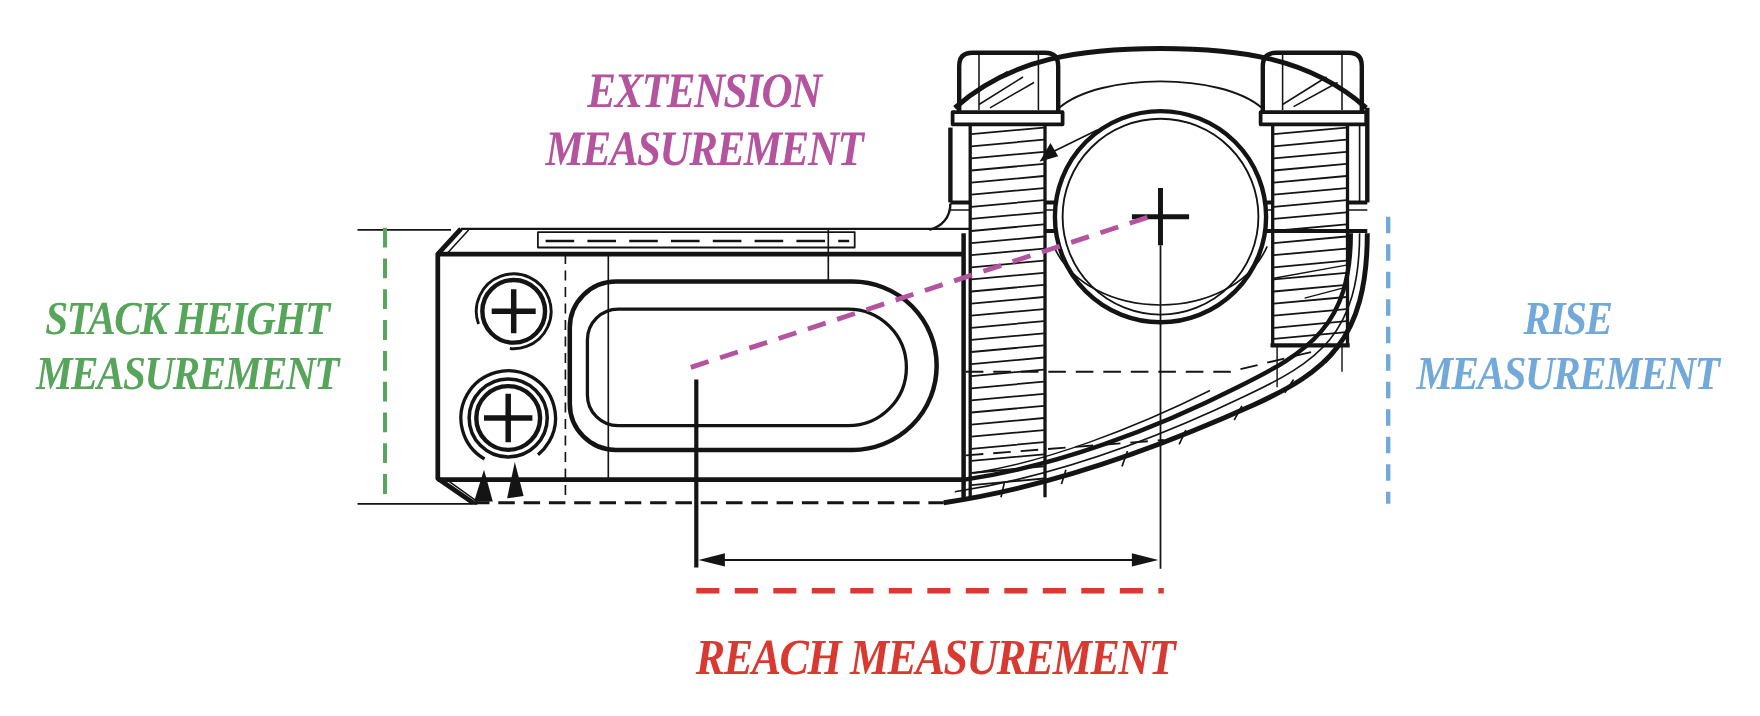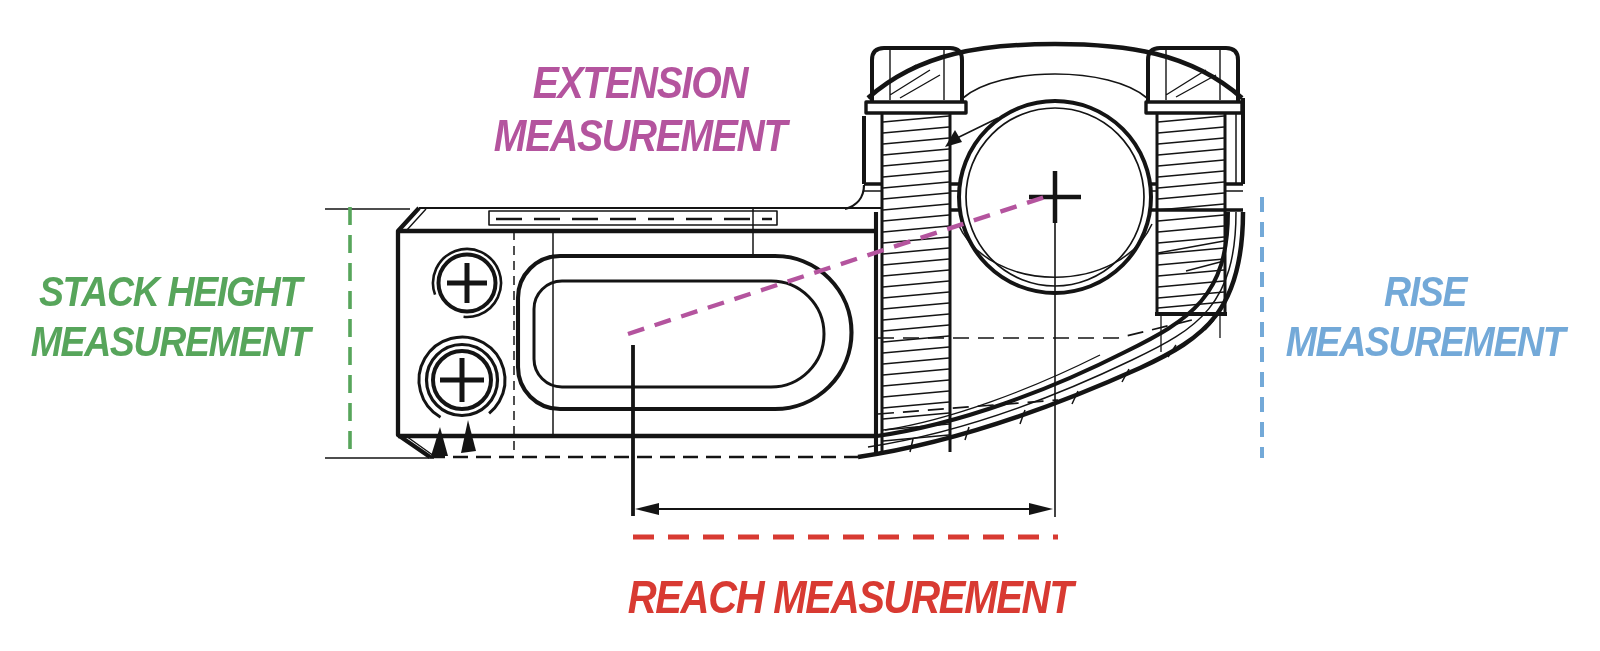--- a/index.html
+++ b/index.html
@@ -1,18 +1,18 @@
 <!DOCTYPE html>
 <html><head>
 <meta charset="utf-8">
 <style>
   html,body{margin:0;padding:0;background:#ffffff;}
   .stage{
     position:relative;width:1600px;height:651px;background:#ffffff;overflow:hidden;
-    font-family:Liberation Sans, sans-serif;
+    font-family:Liberation Serif, serif;
   }
   svg{position:absolute;left:0;top:0;}
   .label{
     position:absolute;text-align:center;font-weight:bold;font-style:italic;
     letter-spacing:-1.5px;transform:scaleX(.87);transform-origin:center;
     white-space:nowrap;line-height:1.16;
   }
   .label .ln{display:block;}
   .label-extension{left:390px;top:56px;width:500px;font-size:45px;line-height:53px;}
   .label-stack{left:0px;top:266px;width:340px;font-size:43px;line-height:50px;}

